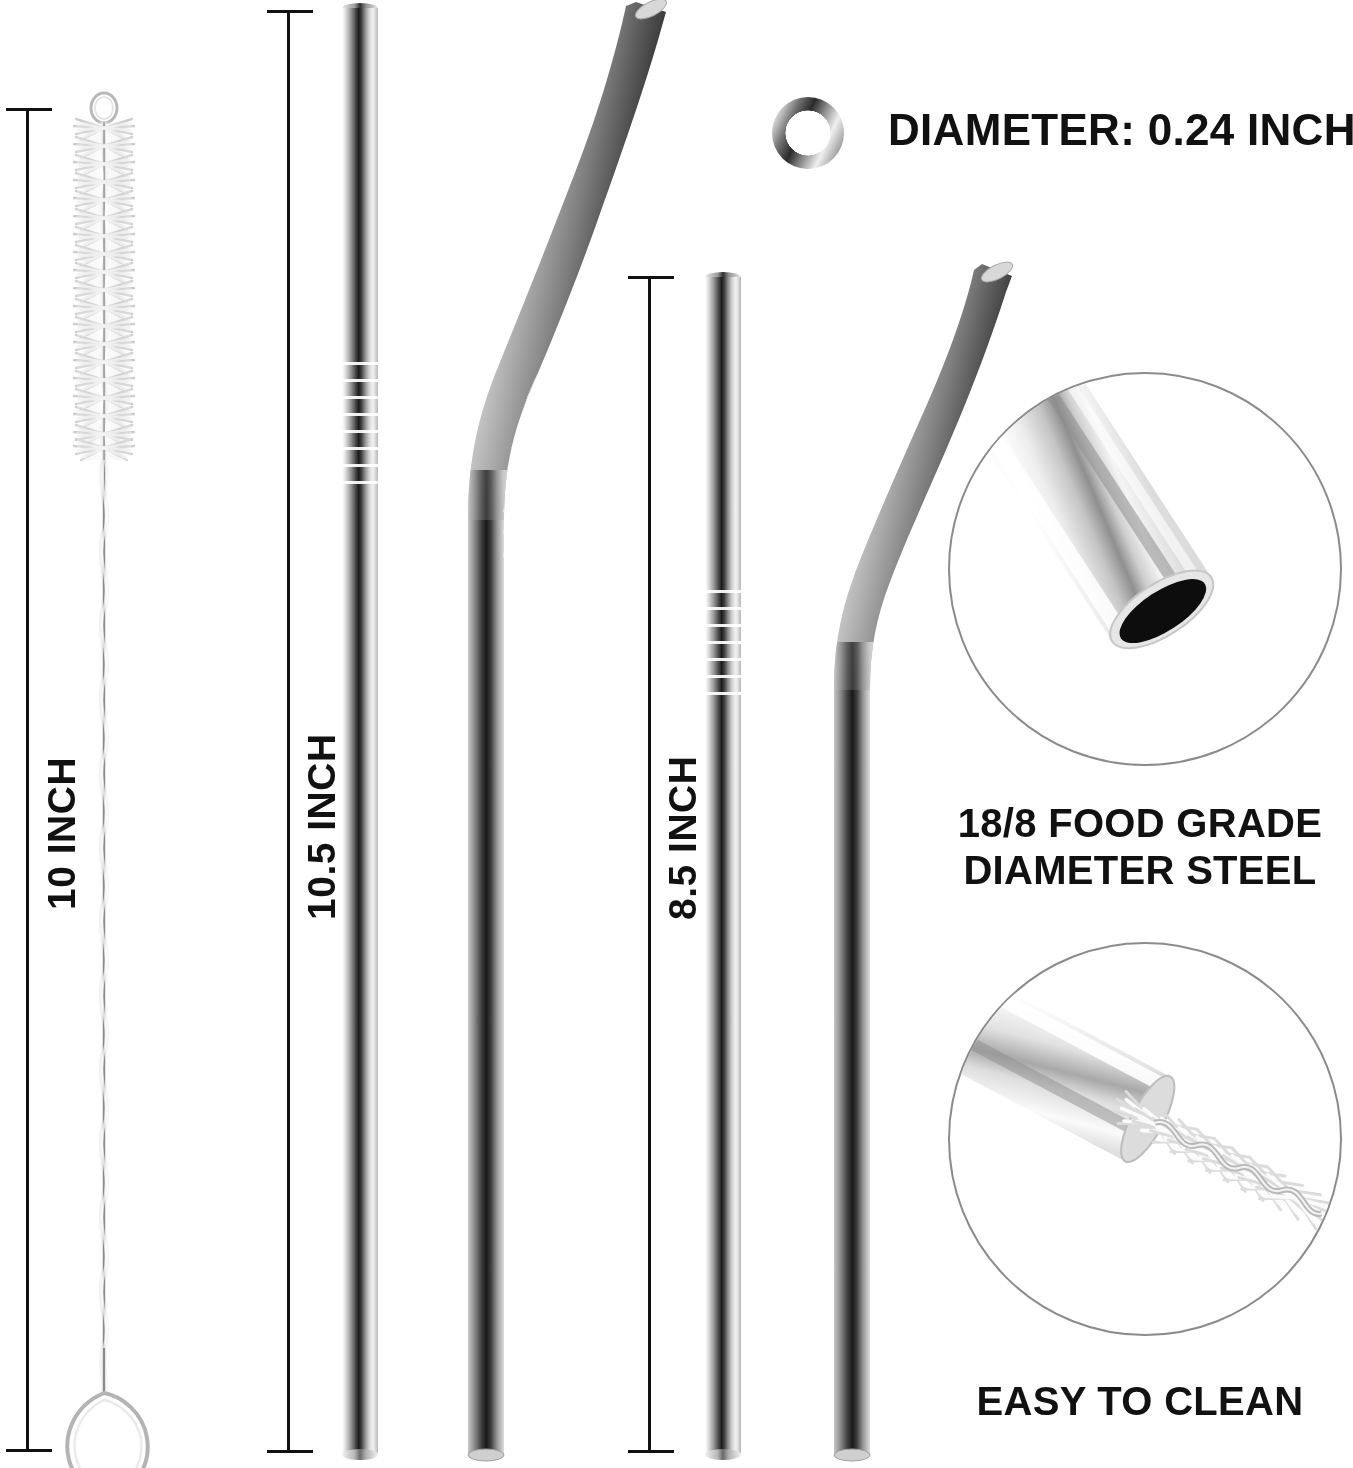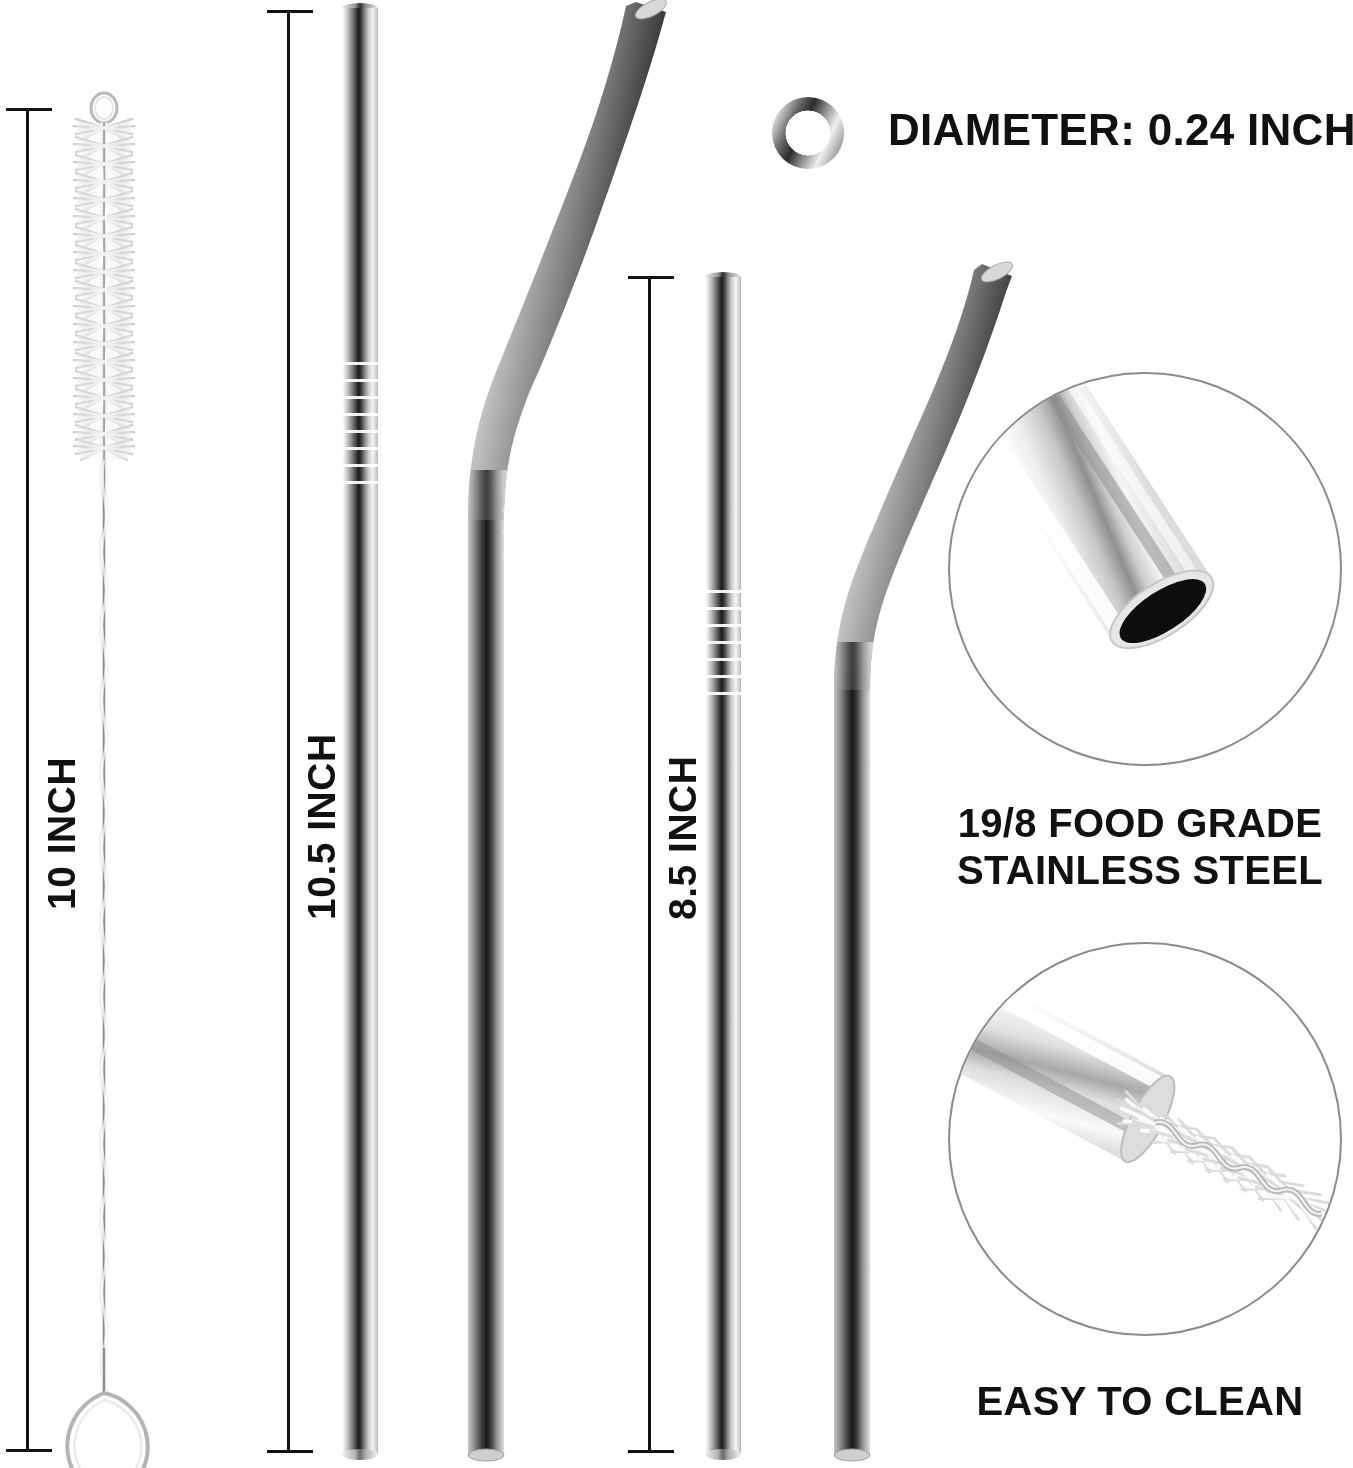--- a/index.html
+++ b/index.html
@@ -353,22 +353,22 @@
         <rect x="206" y="-120" width="12" height="360" fill="#8d8d8d" opacity="0.55"></rect>
         <rect x="228" y="-120" width="10" height="360" fill="#ffffff" opacity="0.6"></rect>
 
         <ellipse cx="187" cy="238" rx="59" ry="26" fill="#e6e6e6" stroke="#c6c6c6" stroke-width="2"></ellipse>
 
         <ellipse cx="187" cy="240" rx="50" ry="20" fill="#0d0d0d"></ellipse>
       </g>
     </svg>
   </div>
   <div class="blocktext" style="left:930px;top:800px;width:420px;font-size:40px;">
-    <div>19/8 FOOD GRADE</div>
-    <div>STAINLESS STEEL</div>
+    <div>18/8 FOOD GRADE</div>
+    <div>DIAMETER STEEL</div>
   </div>
 
   <div class="detail-circle" style="left:948px;top:942px;width:390px;height:390px;">
     <svg viewBox="0 0 390 390" style="width:390px;height:390px;">
       <defs>
         <linearGradient id="closeTube2" x1="0.1" y1="0" x2="0.9" y2="1">
           <stop offset="0%" stop-color="#f2f2f2"></stop>
           <stop offset="18%" stop-color="#ffffff"></stop>
           <stop offset="42%" stop-color="#e2e2e2"></stop>
           <stop offset="58%" stop-color="#a8a8a8"></stop>

